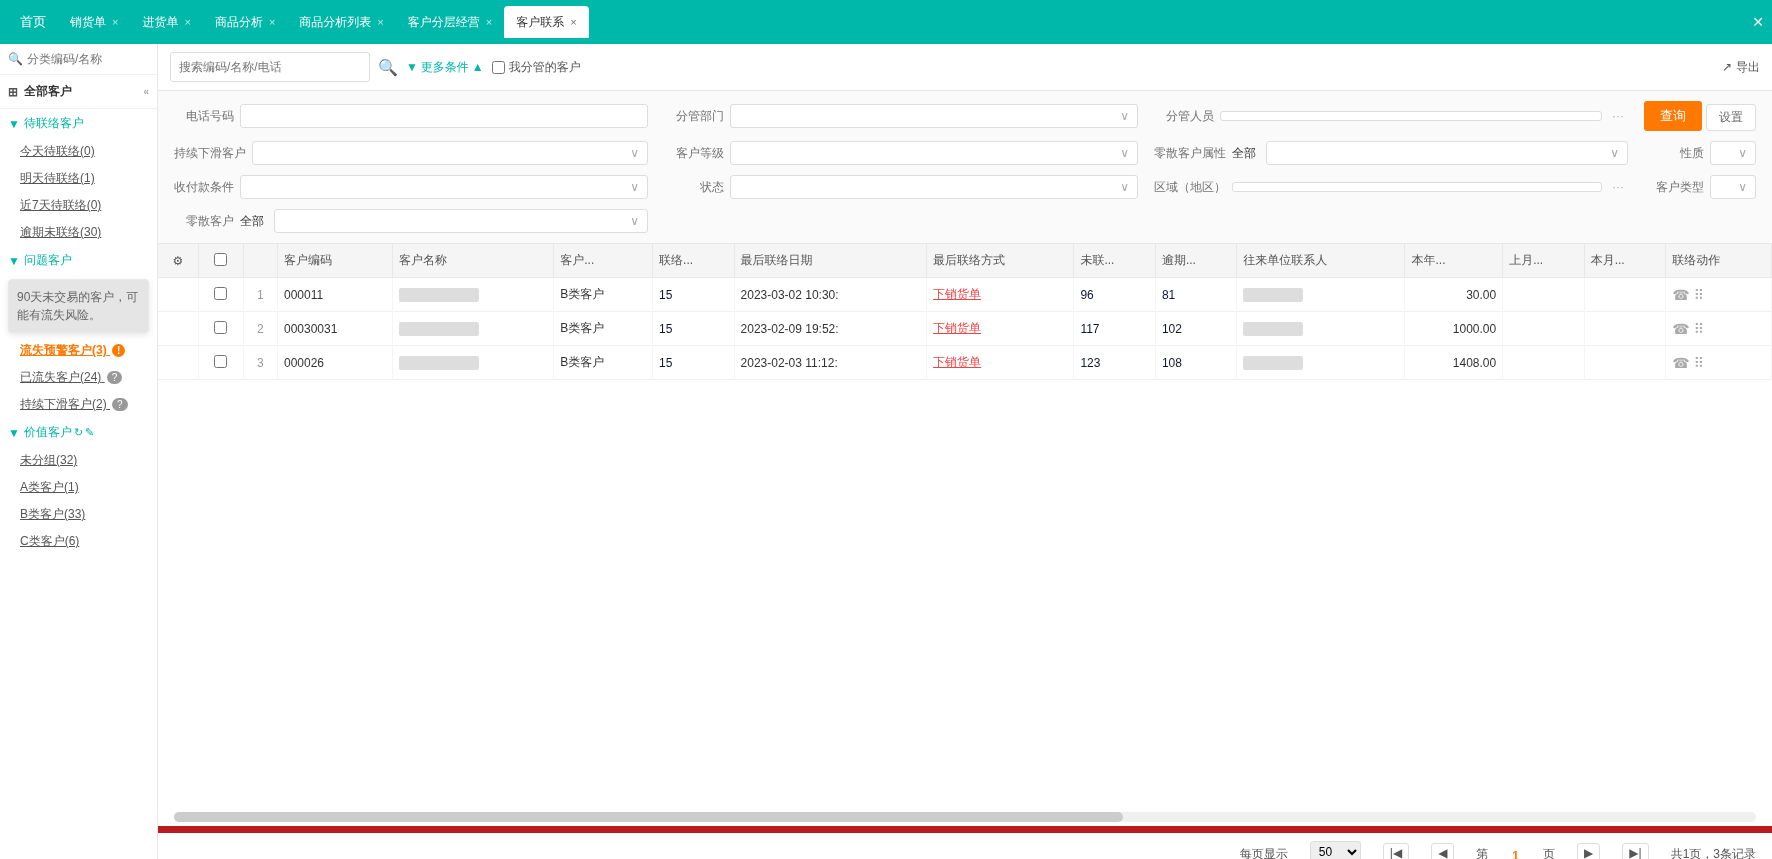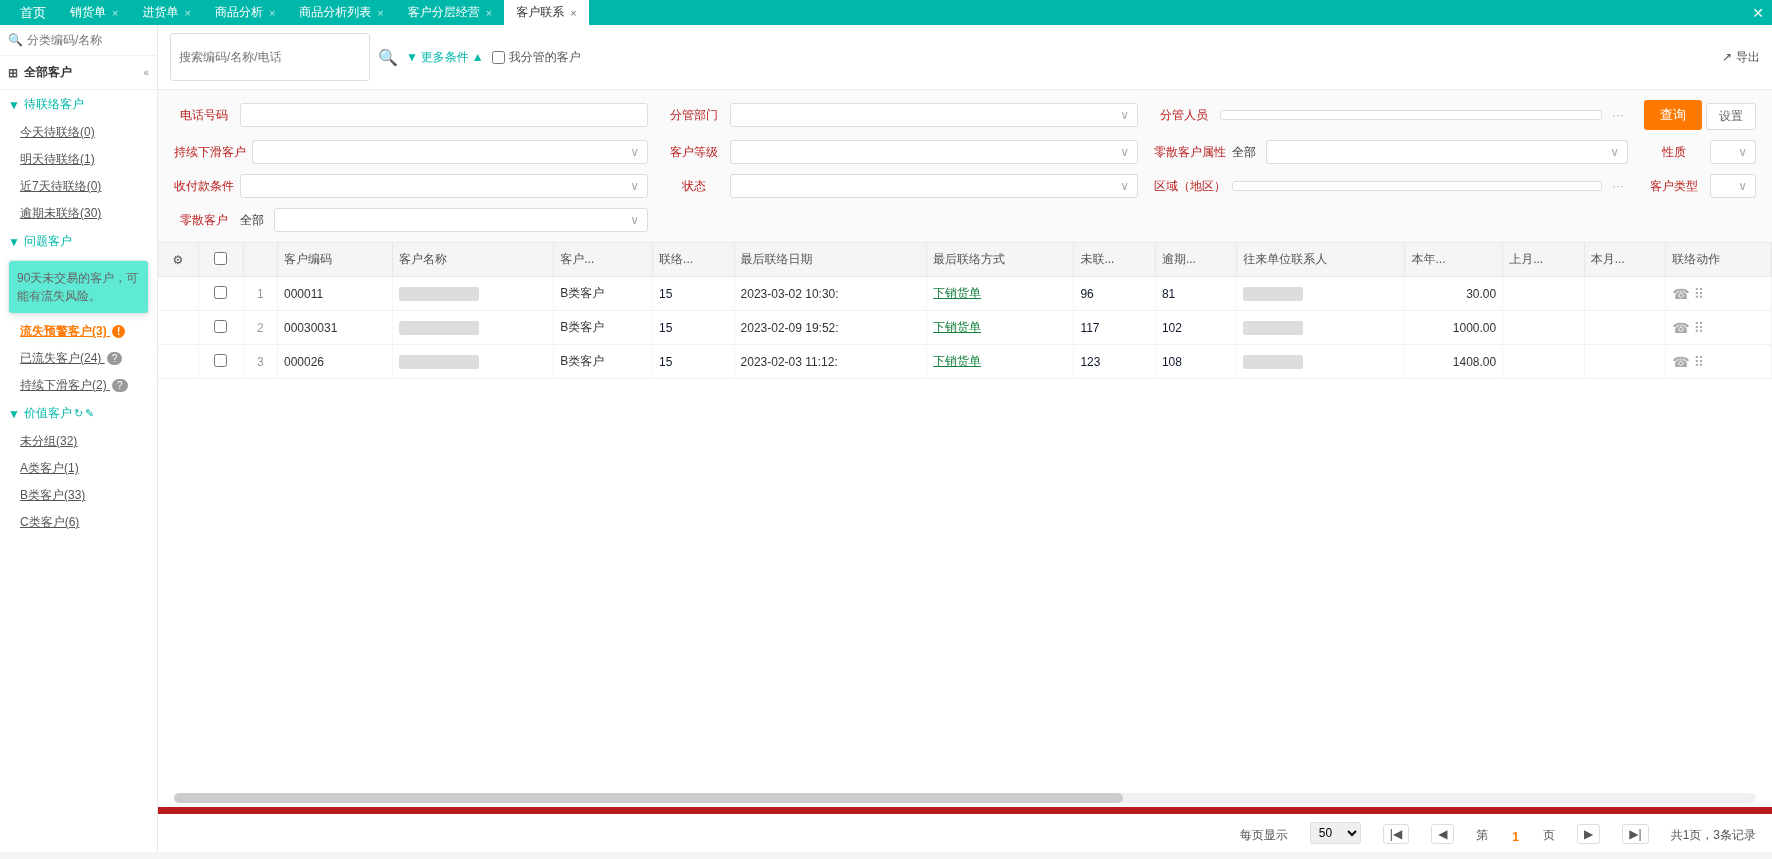--- a/index.html
+++ b/index.html
@@ -1,21 +1,21 @@
 <!DOCTYPE html>
 <html><head>
   <meta charset="utf-8">
   <style>
     * { box-sizing: border-box; margin: 0; padding: 0; font-family: 'Microsoft YaHei', Arial, sans-serif; font-size: 12px; }
     body { background: #f5f5f5; overflow: hidden; }
 
     
     .topbar {
       background: #00b8a9;
-      height: 25px;
+      height: 44px;
       display: flex;
       align-items: center;
       padding: 0 8px;
       color: white;
     }
     .topbar-tab {
       height: 32px;
       display: flex;
       align-items: center;
       padding: 0 12px;
@@ -104,21 +104,21 @@
       cursor: pointer;
       font-size: 12px;
       text-decoration: underline;
     }
     .sidebar-item.active {
       color: #ff7800;
       font-weight: bold;
     }
 
     .tooltip-box {
-      background: #5eead4;
+      background: #e5e5e5;
       border: 1px solid #e8e8e8;
       border-radius: 4px;
       padding: 8px;
       margin: 4px 8px;
       color: #666;
       font-size: 11px;
       line-height: 1.5;
       box-shadow: 0 2px 6px rgba(0,0,0,0.1);
     }
 
@@ -136,21 +136,21 @@
       padding: 8px 12px;
       background: white;
       border-bottom: 1px solid #e8e8e8;
       display: flex;
       align-items: center;
       gap: 8px;
     }
     .filter-search-input {
       border: 1px solid #ddd;
       border-radius: 3px;
-      padding: 16px 8px;
+      padding: 7px 8px;
       font-size: 12px;
       width: 200px;
       outline: none;
       color: #999;
     }
     .filter-search-btn {
       background: none;
       border: none;
       cursor: pointer;
       color: #00b8a9;
@@ -194,25 +194,25 @@
       grid-template-columns: 1fr 1fr 1fr auto;
       gap: 10px 16px;
       position: relative;
     }
     .filter-row {
       display: flex;
       align-items: center;
       gap: 6px;
     }
     .filter-label {
-      color: #b91c1c;
+      color: #737373;
       white-space: nowrap;
       font-size: 12px;
       min-width: 60px;
-      text-align: center;
+      text-align: right;
     }
     .filter-input {
       flex: 1;
       border: 1px solid #ddd;
       border-radius: 3px;
       padding: 4px 8px;
       font-size: 12px;
       outline: none;
       background: white;
     }
@@ -281,21 +281,21 @@
     thead th.center { text-align: center; }
     tbody tr {
       border-bottom: 1px solid #f0f0f0;
     }
     tbody td {
       padding: 8px 6px;
       color: #333;
       border-right: 1px solid #f5f5f5;
       white-space: nowrap;
     }
-    .td-link { color: #15803d; cursor: pointer; text-decoration: underline; }
+    .td-link { color: #ef4444; cursor: pointer; text-decoration: underline; }
     .td-center { text-align: center; }
     .td-right { text-align: right; }
     .td-num { color: #0f172a; }
     .row-num { color: #999; text-align: center; }
 
     
     .blurred-name {
       display: inline-block;
       background: #ddd;
       border-radius: 2px;

